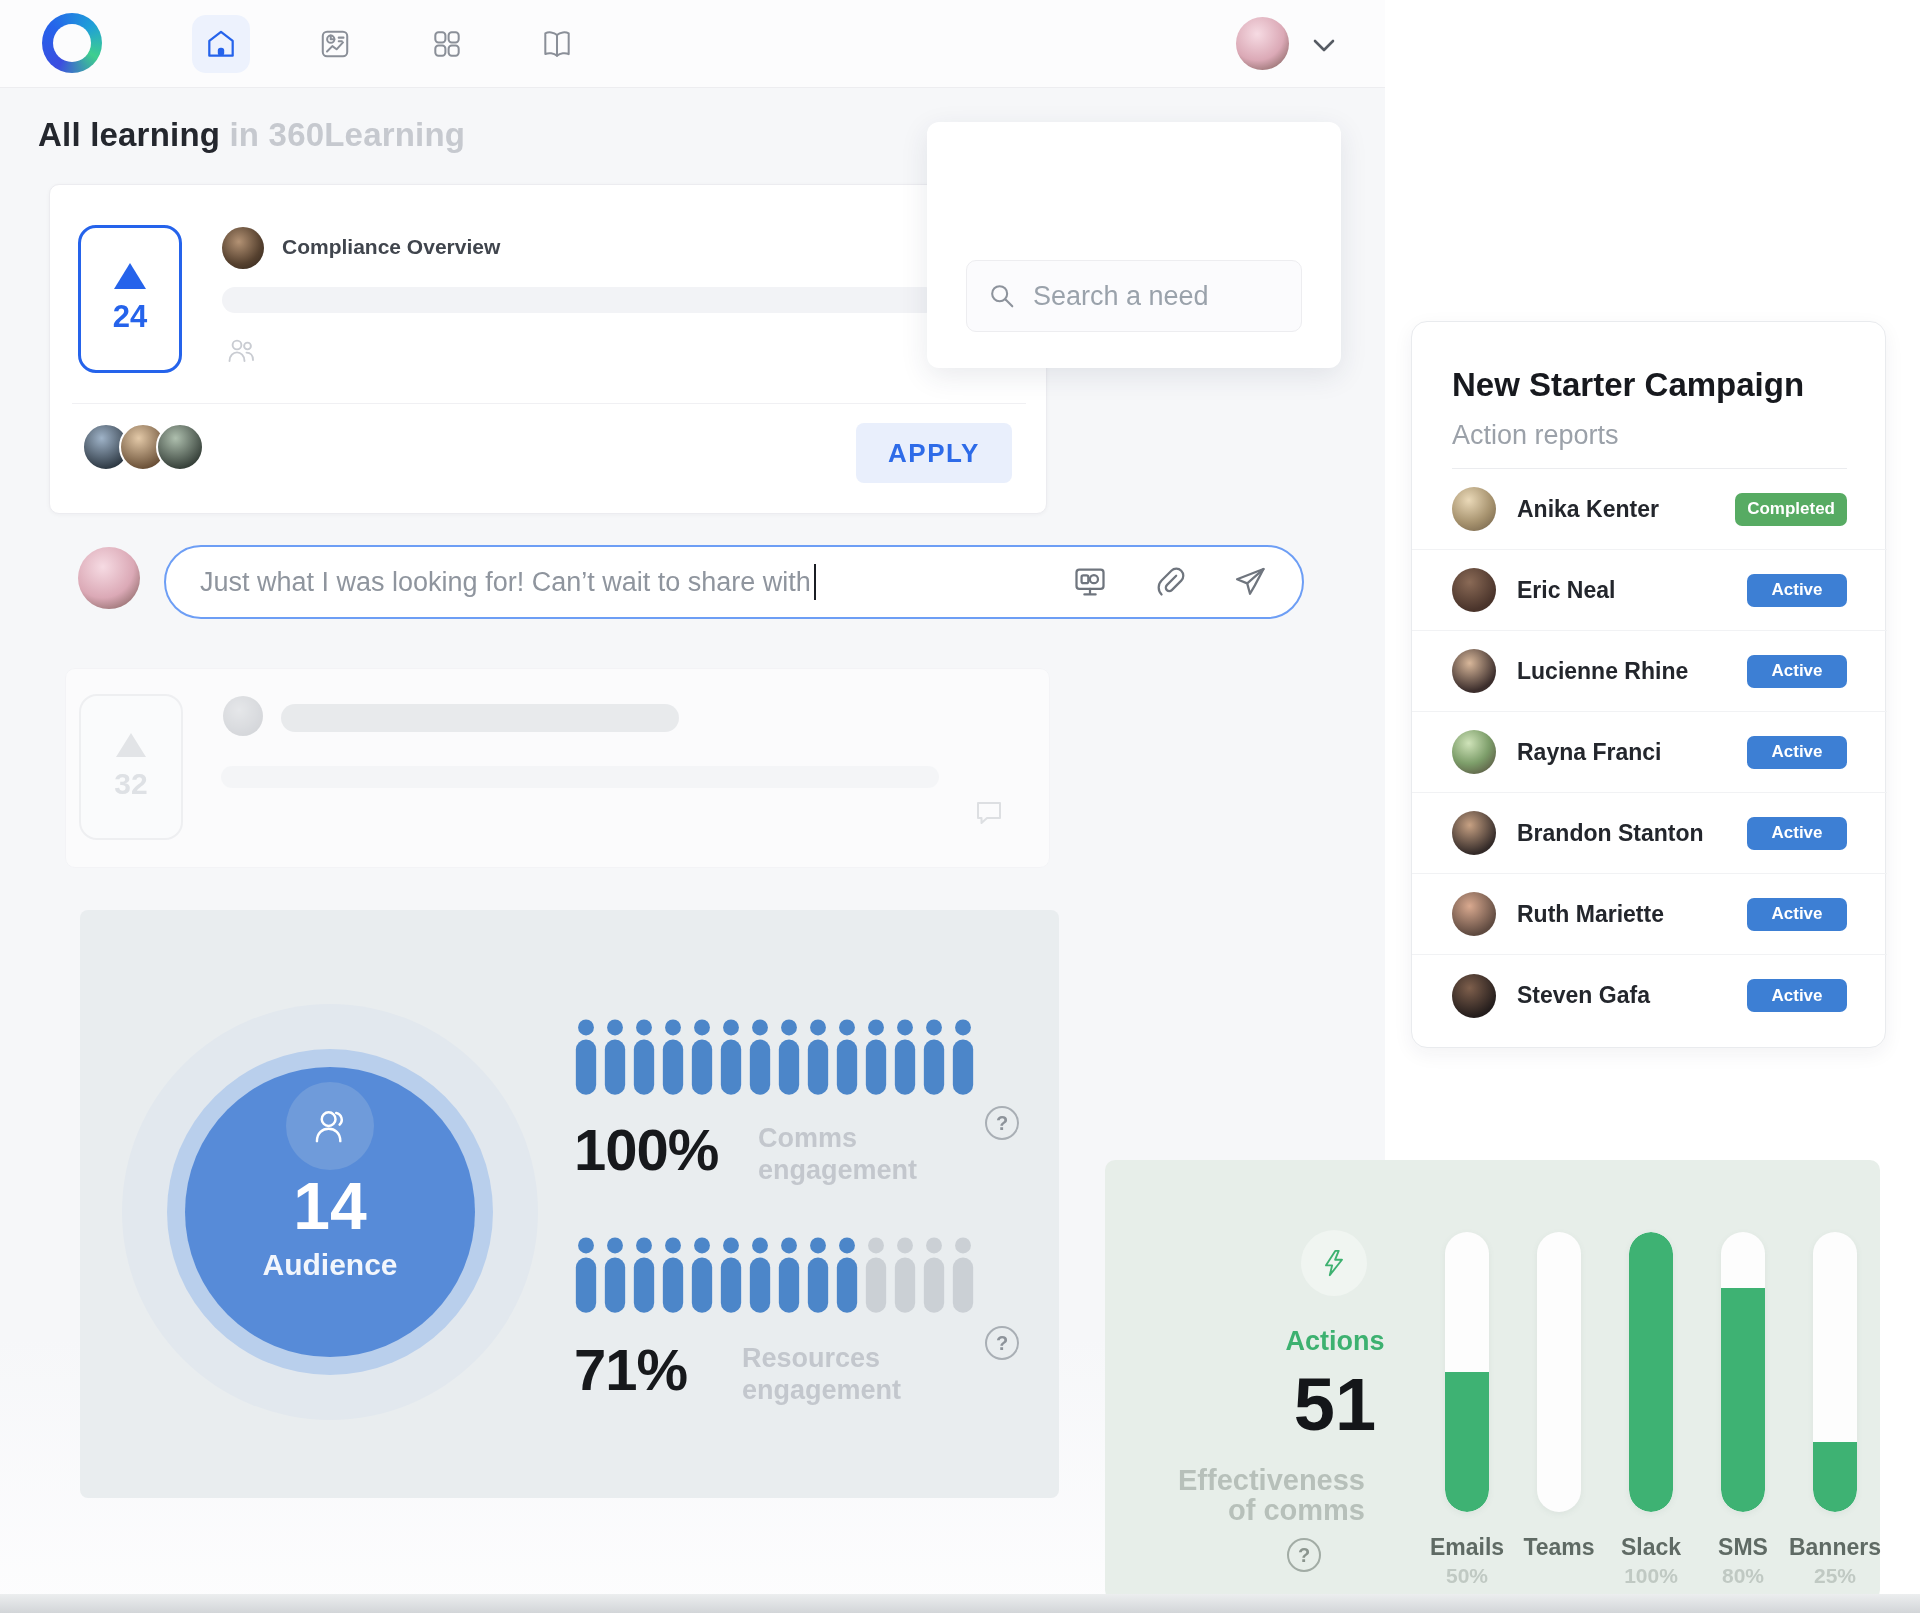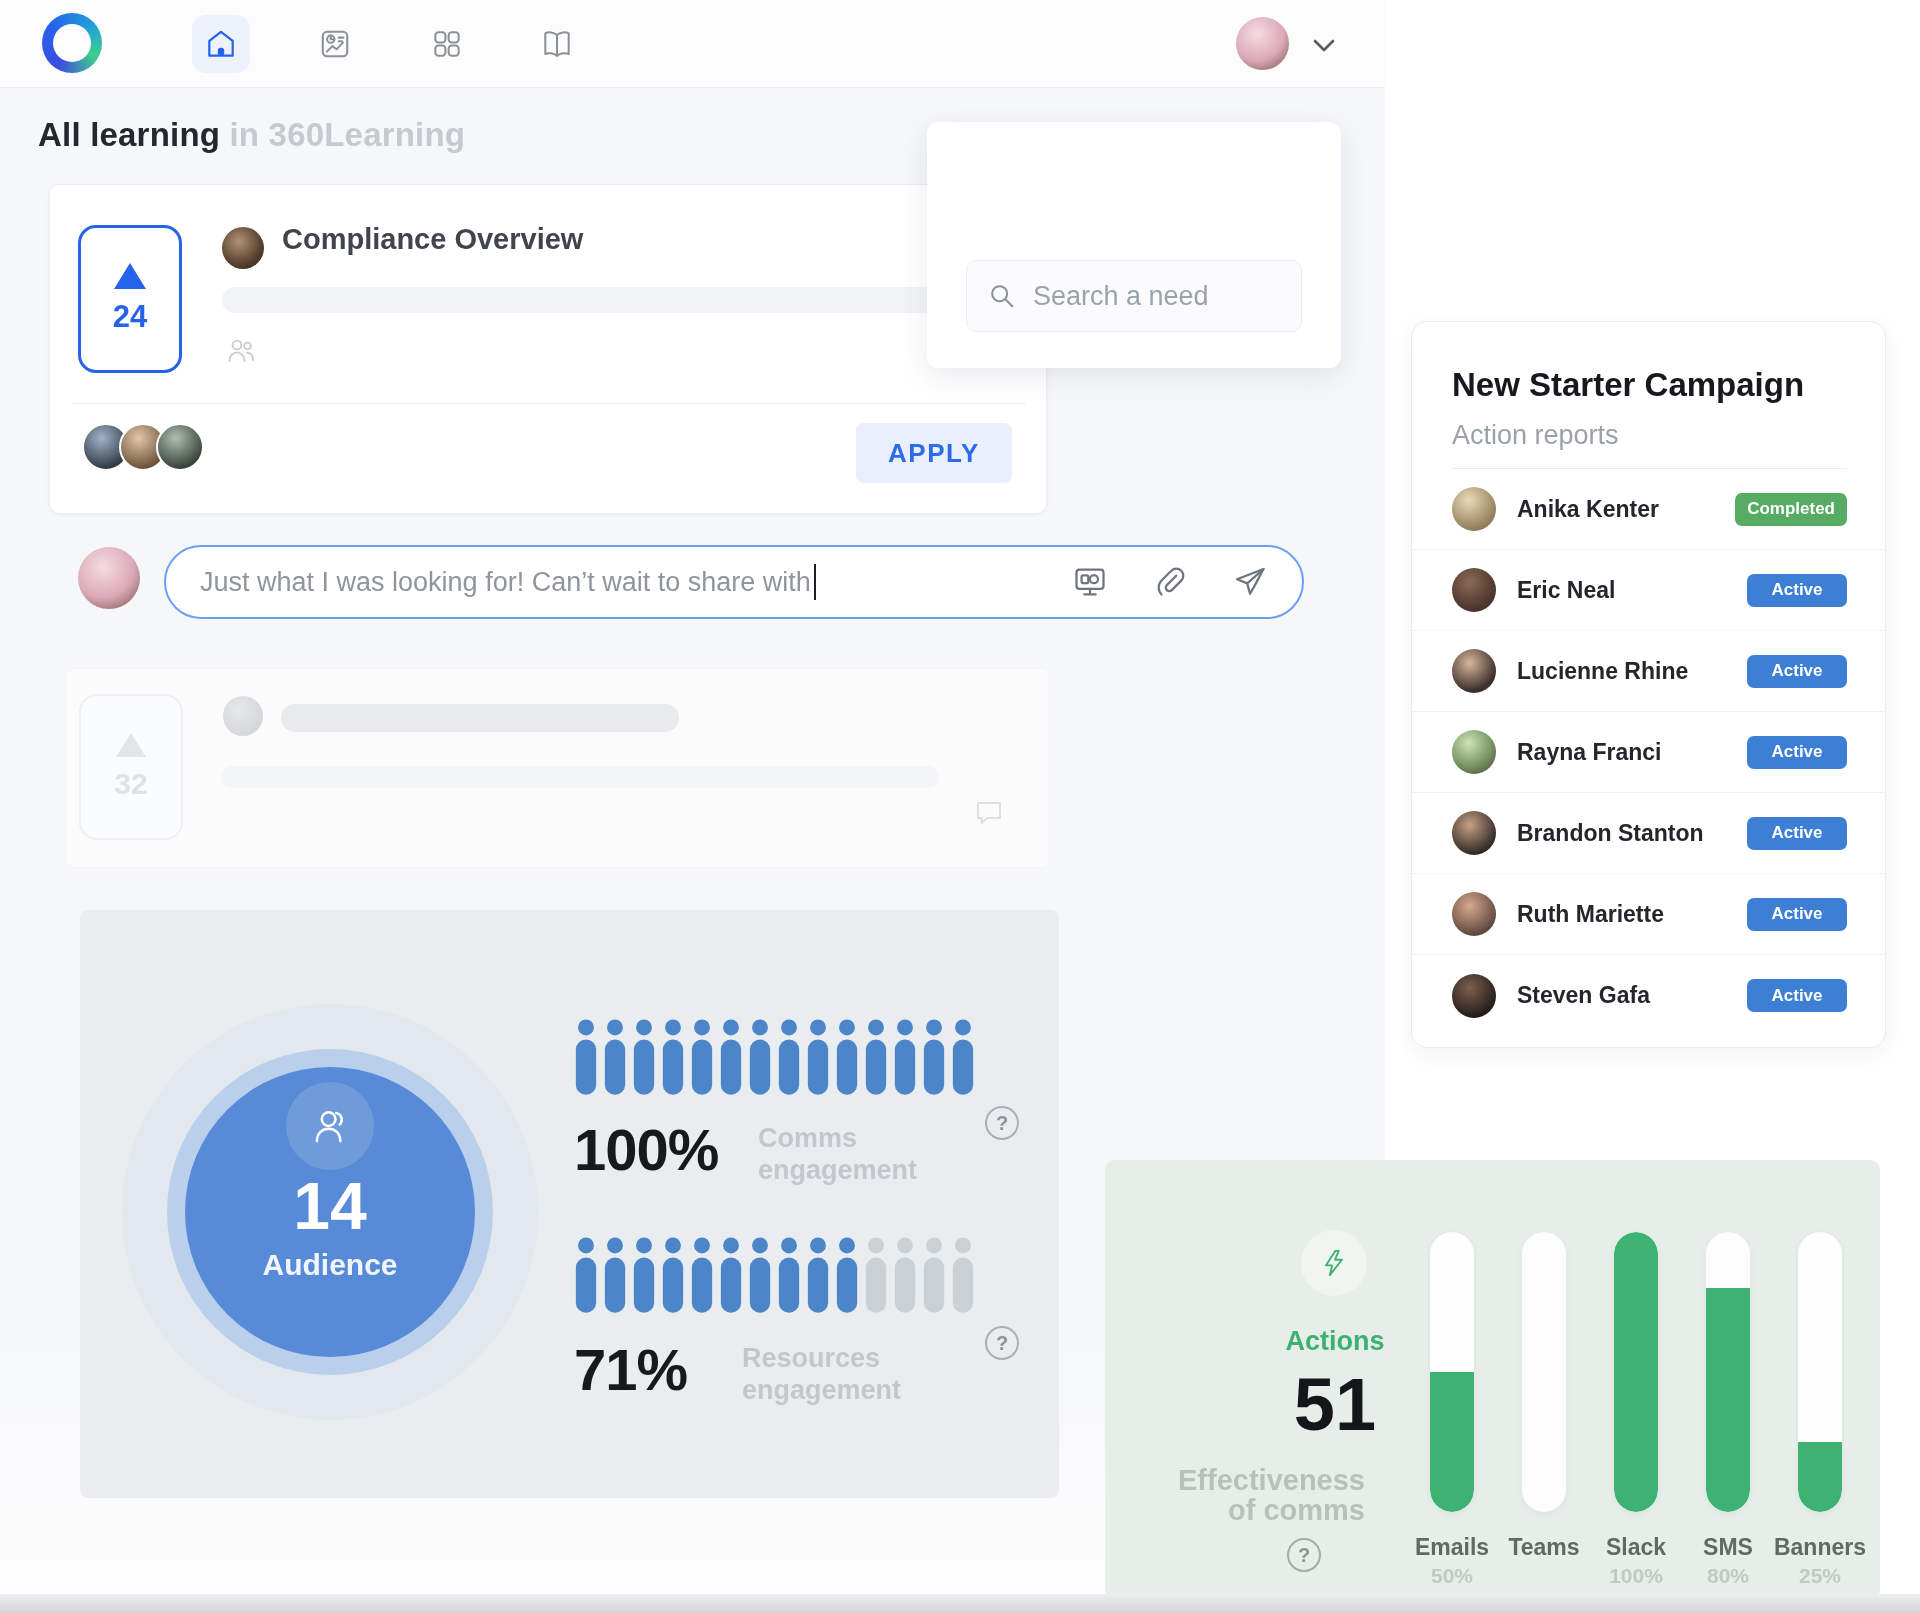--- a/index.html
+++ b/index.html
@@ -33,21 +33,21 @@
 
   
   .main-card { left:49px; top:184px; width:998px; height:330px; background:#fff; border:1px solid #ececf0;
     border-radius:10px; box-shadow:0 1px 4px rgba(25,35,60,.04); z-index:5; }
   .upvote { left:28px; top:40px; width:104px; height:148px; border:3px solid #2563eb; border-radius:18px;
     background:#fff; display:flex; flex-direction:column; align-items:center; justify-content:center; gap:10px; cursor:pointer; }
   .upvote .tri { width:0; height:0; border-left:16px solid transparent; border-right:16px solid transparent; border-bottom:26px solid #2563eb; }
   .upvote .cnt { font-size:31px; font-weight:700; color:#2563eb; }
   .post-avatar { left:172px; top:42px; width:42px; height:42px;
     background:radial-gradient(circle at 40% 35%, #b39274 0%, #56412f 60%, #2c2219 100%); }
-  .post-title { left:232px; top:38px; font-size:29px; font-weight:600; color:#40454d; }
+  .post-title { left:232px; top:50px; font-size:21px; font-weight:600; color:#40454d; }
   .ph-bar { left:172px; top:102px; width:716px; height:26px; border-radius:13px; background:#f2f3f6; }
   .people-ico { left:176px; top:150px; width:32px; height:32px; }
   .card-divider { left:22px; top:218px; width:954px; height:1px; background:#f0f0f3; }
   .apply-avatars { left:32px; top:238px; height:48px; display:flex; }
   .apply-avatars .avatar { width:48px; height:48px; border:2px solid #fff; }
   .apply-avatars .avatar + .avatar { margin-left:-11px; }
   .av-a { background:radial-gradient(circle at 40% 30%, #9fb3c8 0%, #2f3a45 75%); }
   .av-b { background:radial-gradient(circle at 40% 30%, #e3c9a8 0%, #6b5138 75%); }
   .av-c { background:radial-gradient(circle at 40% 30%, #aebfae 0%, #37413a 75%); }
   .apply-btn { left:806px; top:238px; width:156px; height:60px; background:#e9effc; border-radius:8px;
@@ -114,21 +114,21 @@
 
   
   .act-panel { left:1105px; top:1160px; width:775px; height:440px; background:#e7eee9; border-radius:10px; }
   .bolt-bubble { left:196px; top:70px; width:66px; height:66px; border-radius:50%; background:#f0f5f1;
     display:flex; align-items:center; justify-content:center; }
   .bolt-bubble svg { width:30px; height:30px; }
   .act-title { left:130px; top:166px; width:200px; text-align:center; font-size:27px; font-weight:700; color:#3db170; }
   .act-num { left:130px; top:202px; width:200px; text-align:center; font-size:74px; font-weight:700; color:#141619; }
   .act-sub { left:60px; top:305px; width:200px; text-align:right; font-size:29px; line-height:30px; color:#b7c0ba; font-weight:600; }
   .q3 { left:182px; top:378px; border-color:#a2aca5; color:#8b958e; }
-  #bars { left:325px; top:72px; display:flex; gap:48px; }
+  #bars { left:340px; top:72px; display:flex; gap:48px; }
   .bar { width:44px; position:relative; }
   .track { width:44px; height:280px; background:#fdfdfd; border-radius:22px; position:relative; overflow:hidden;
     box-shadow:0 2px 6px rgba(90,110,100,.08); }
   .fill { position:absolute; bottom:0; left:0; width:100%; background:#3eb273; border-radius:0 0 22px 22px; }
   .fill.full { border-radius:22px; }
   .blabel { position:absolute; top:302px; left:-28px; width:100px; text-align:center; font-size:23px; font-weight:600; color:#5f6a64; }
   .bpct   { position:absolute; top:332px; left:-28px; width:100px; text-align:center; font-size:21px; font-weight:600; color:#c0c9c3; }
 
   
   .camp-card { left:1411px; top:321px; width:475px; height:727px; background:#fff; border:1px solid #e9ebee;

